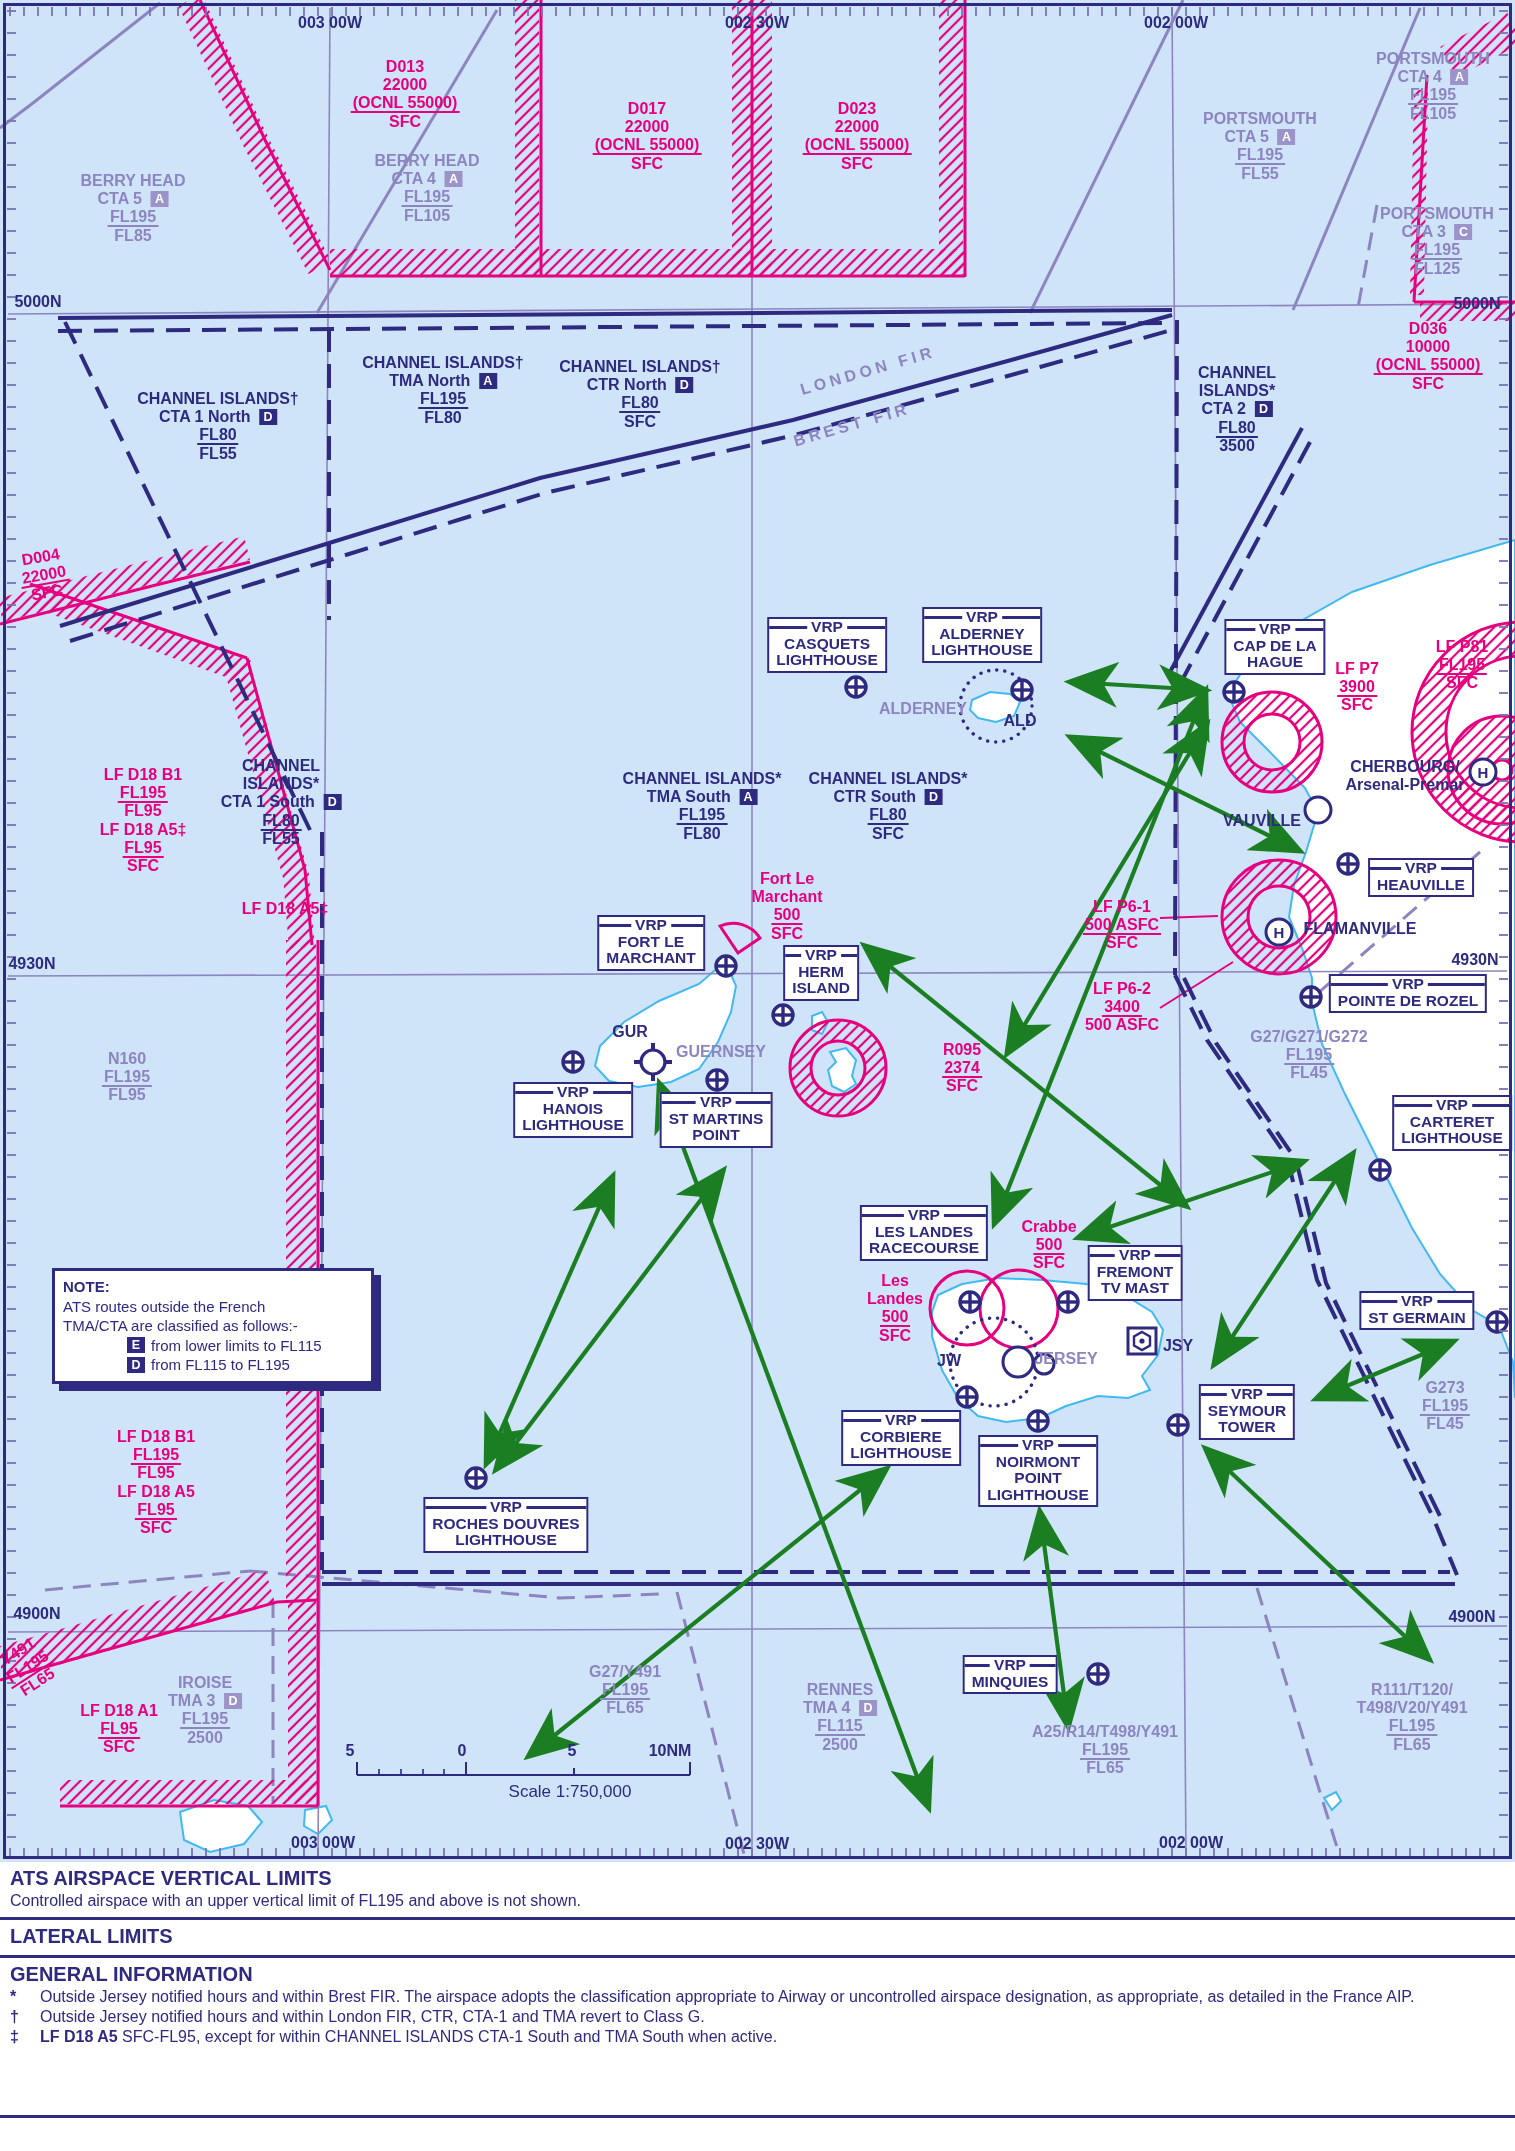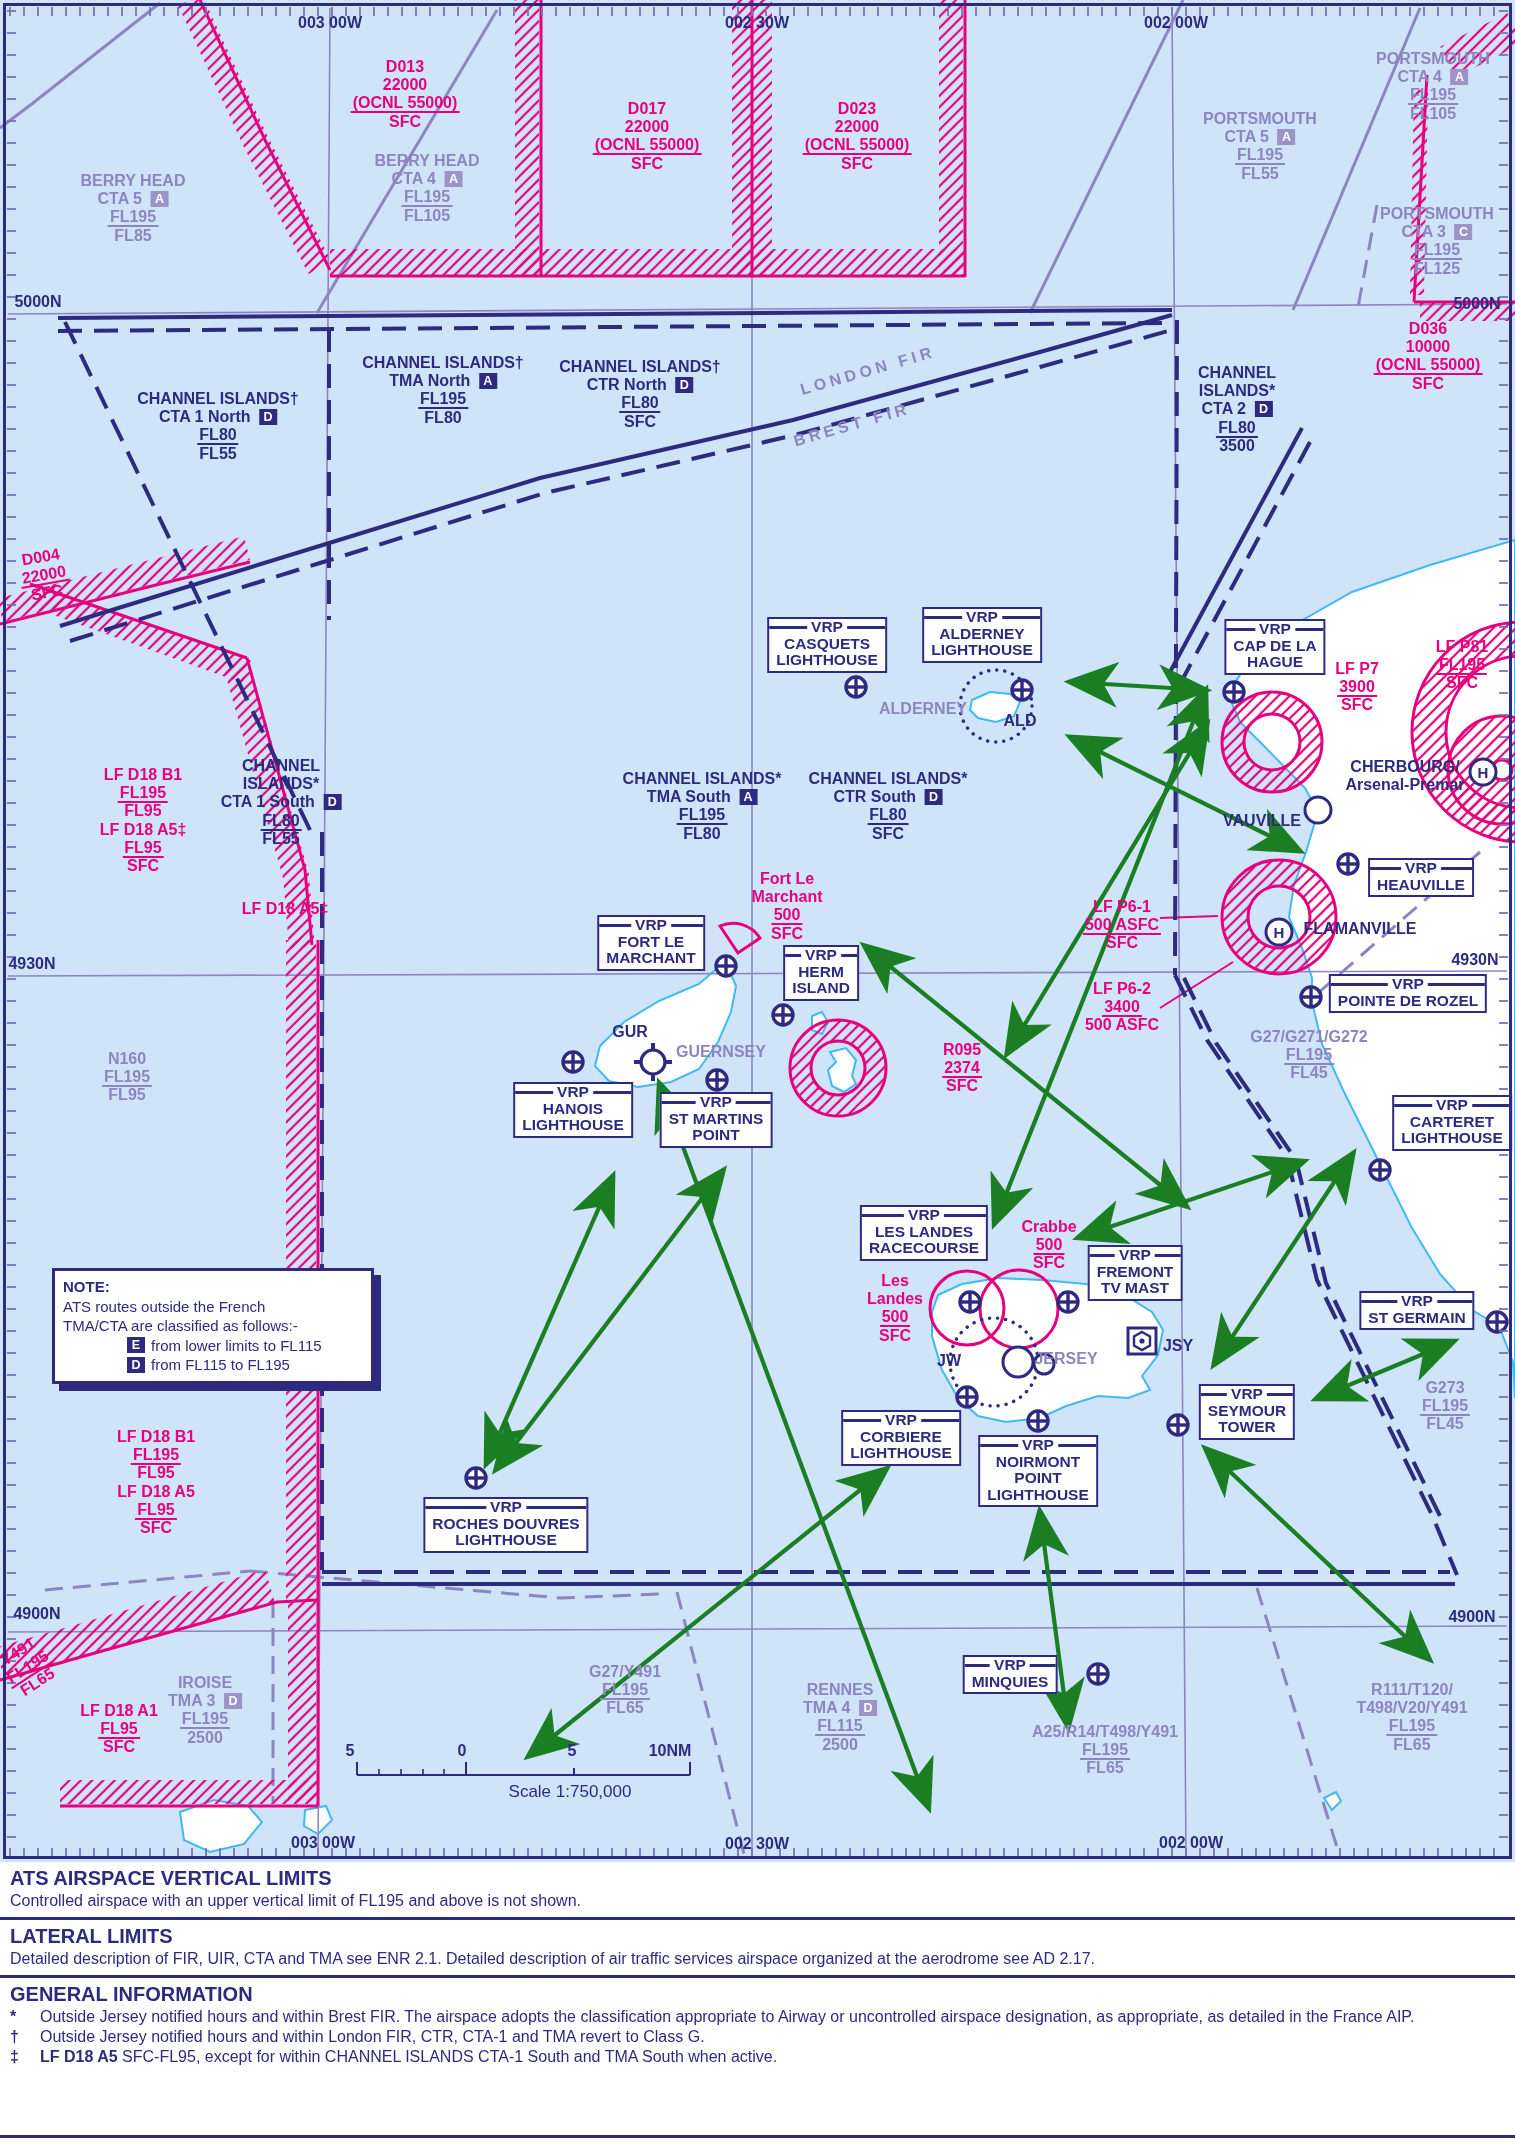--- a/index.html
+++ b/index.html
@@ -1061,21 +1061,20 @@
       <div class="cap">Scale 1:750,000</div>
     <span class="num" style="left: 10px;">5</span><span class="num" style="left: 122px;">0</span><span class="num" style="left: 232px;">5</span><span class="num" style="left: 330px;">10NM</span></div>
   </div>
   <div id="footer">
       <div class="fsec">
         <div class="fhead">ATS AIRSPACE VERTICAL LIMITS</div>
         <div class="fbody">Controlled airspace with an upper vertical limit of FL195 and above is not shown.</div>
       </div>
       <div class="fsec">
         <div class="fhead">LATERAL LIMITS</div>
-        <div class="fbody">Detailed description of FIR, UIR, CTA and TMA see ENR 2.1. Detailed description of air traffic services airspace organized at the aerodrome see AD 2.17.</div>
       </div>
       <div class="fsec" style="min-height: 148px;">
         <div class="fhead">GENERAL INFORMATION</div>
         <div class="fnote">
           <div class="sym">*</div>
           <div><span>Outside Jersey notified hours and within Brest FIR. The airspace adopts the classification appropriate to Airway or uncontrolled airspace designation, as appropriate, as detailed in the France AIP.</span></div>
         </div>
         <div class="fnote">
           <div class="sym">†</div>
           <div><span>Outside Jersey notified hours and within London FIR, CTR, CTA-1 and TMA revert to Class G.</span></div>

